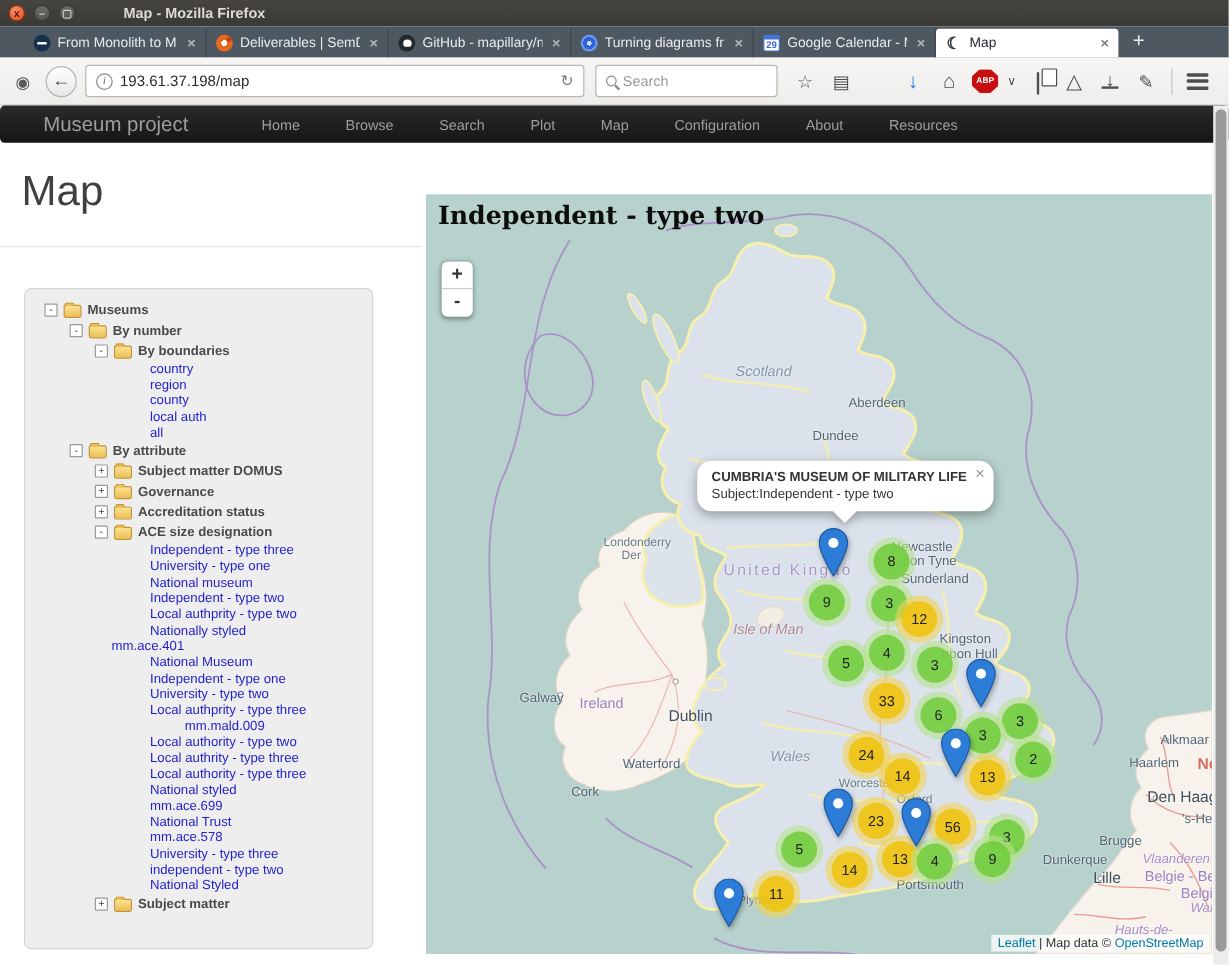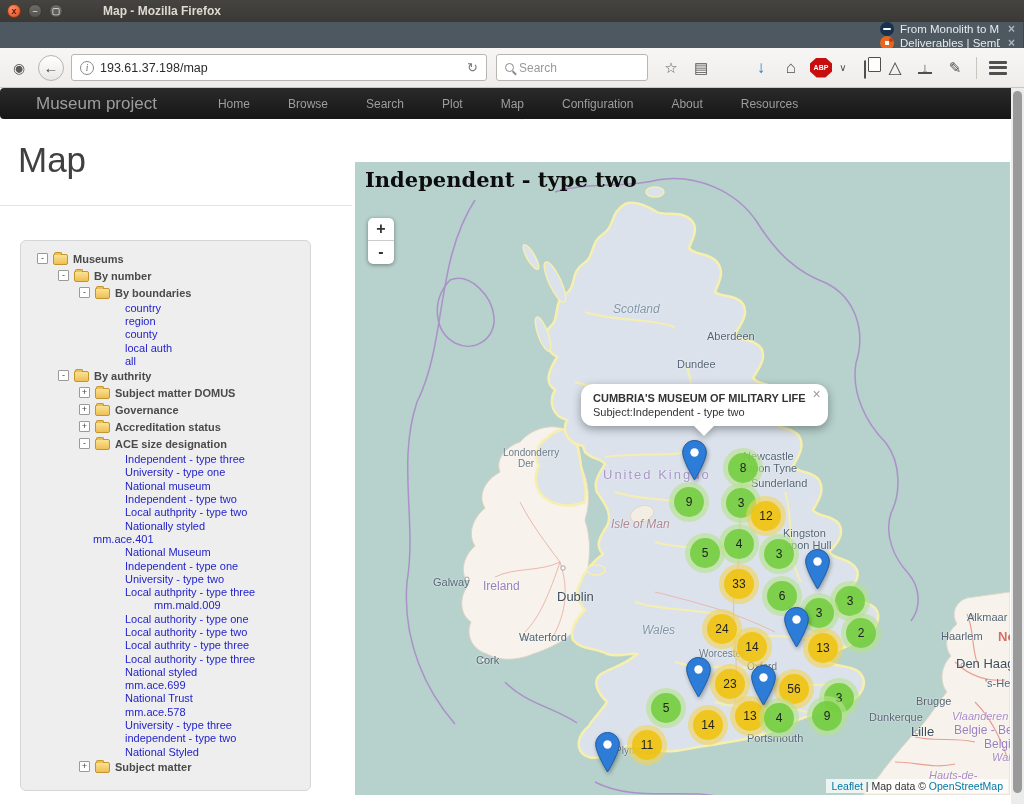--- a/index.html
+++ b/index.html
@@ -12,21 +12,21 @@
     background:linear-gradient(#454440,#3a3936); display:flex; align-items:center; }
   .winbtn { width:14px; height:14px; border-radius:50%; margin-left:7px;
     display:flex; align-items:center; justify-content:center;
     font-size:9px; color:#5c2000; font-weight:bold; line-height:1; }
   .winbtn.close { background:radial-gradient(circle at 35% 30%, #f7926a, #e04a1a); border:1px solid #8a3210; color:#611; }
   .winbtn.min,.winbtn.max { background:linear-gradient(#6e6b66,#55534e); border:1px solid #3a3833; color:#ccc; }
   .wintitle { color:#dfdbd2; font-weight:bold; font-size:12px; margin-left:40px; }
 
   
   .tabbar { position:absolute; left:0; top:22px; width:1024px; height:26px;
-    background:#4d5860; display:flex; align-items:flex-end; padding-left:20px;flex-direction:column; }
+    background:#4d5860; display:flex; align-items:flex-end; padding-left:20px; }
   .tab { height:24px; width:152px; display:flex; align-items:center; gap:6px;
     padding:0 6px 0 8px; color:#e8eaec; font-size:11.5px;
     border-right:1px solid #3e474e; cursor:default; }
   .tab.active { background:#fff; color:#24292e; border-radius:3px 3px 0 0; border-right:none; }
   .tab-label { white-space:nowrap; overflow:hidden; flex:1; }
   .tab-close { color:#aeb6bc; font-size:12px; font-weight:bold; padding:0 2px; }
   .tab.active .tab-close { color:#7a8288; }
   .fav { width:14px; height:14px; border-radius:50%; flex:none; position:relative;
     display:flex; align-items:center; justify-content:center; }
   .fav-monolith { background:#17314f; }
@@ -289,21 +289,21 @@
         </div>
         <div class="trow tlinkrow" style="padding-left: 76px;">
           <a class="tlink">local auth</a>
         </div>
         <div class="trow tlinkrow" style="padding-left: 76px;">
           <a class="tlink">all</a>
         </div>
         <div class="trow tfolder" style="padding-left: 37px;">
           <span class="toggle">-</span>
           <span class="ficon"></span>
-          <span class="flabel">By authrity</span>
+          <span class="flabel">By attribute</span>
         </div>
         <div class="trow tfolder" style="padding-left: 58px;">
           <span class="toggle">+</span>
           <span class="ficon"></span>
           <span class="flabel">Subject matter DOMUS</span>
         </div>
         <div class="trow tfolder" style="padding-left: 58px;">
           <span class="toggle">+</span>
           <span class="ficon"></span>
           <span class="flabel">Governance</span>
@@ -346,23 +346,20 @@
           <a class="tlink">Independent - type one</a>
         </div>
         <div class="trow tlinkrow" style="padding-left: 76px;">
           <a class="tlink">University - type two</a>
         </div>
         <div class="trow tlinkrow" style="padding-left: 76px;">
           <a class="tlink">Local authprity - type three</a>
         </div>
         <div class="trow tlinkrow" style="padding-left: 105px;">
           <a class="tlink">mm.mald.009</a>
-        </div>
-        <div class="trow tlinkrow" style="padding-left: 76px;">
-          <a class="tlink">Local authority - type one</a>
         </div>
         <div class="trow tlinkrow" style="padding-left: 76px;">
           <a class="tlink">Local authority - type two</a>
         </div>
         <div class="trow tlinkrow" style="padding-left: 76px;">
           <a class="tlink">Local authrity - type three</a>
         </div>
         <div class="trow tlinkrow" style="padding-left: 76px;">
           <a class="tlink">Local authority - type three</a>
         </div>

